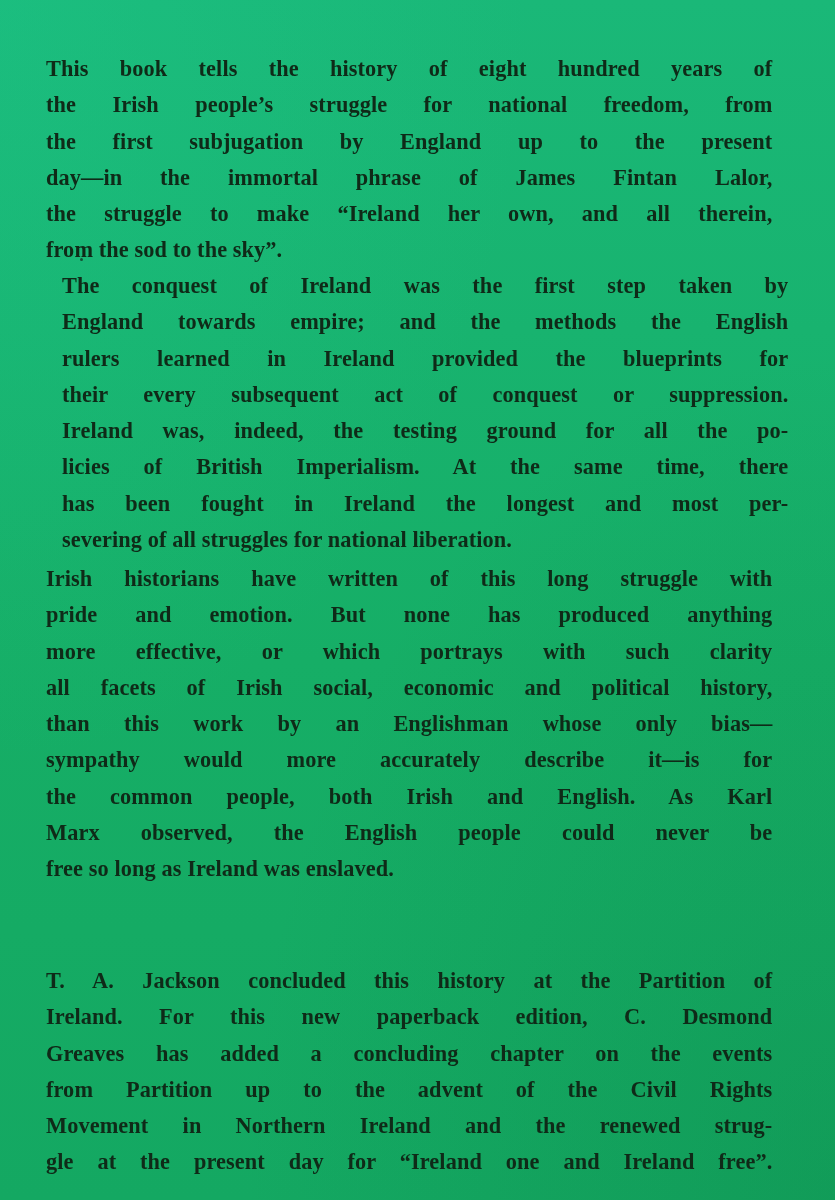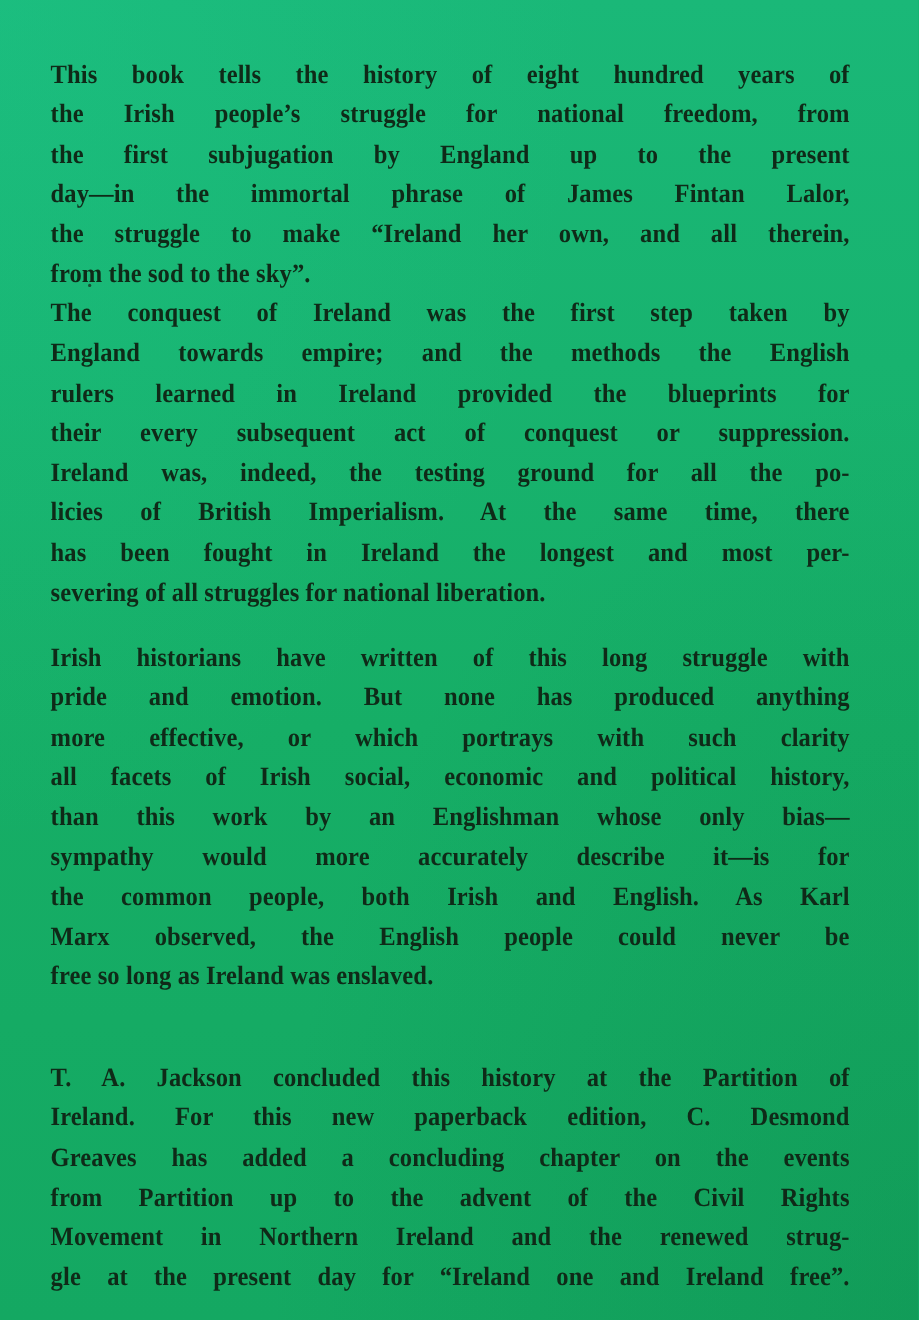--- a/index.html
+++ b/index.html
@@ -43,22 +43,22 @@
       text-align-last: justify;
       white-space: nowrap;
       transform-origin: left center;
       transform: scaleX(0.93);
       width: 781px;
     }
     .line.last {
       text-align-last: left;
     }
     #p1 { top: 50px; }
-    #p2 { top: 267px; }
-    #p3 { top: 580px; }
+    #p2 { top: 267px; margin-left: 16px; }
+    #p3 { top: 560px; }
     #p4 { top: 962px; }
 
     .speck {
       position: absolute;
       width: 3px;
       height: 3px;
       border-radius: 50%;
       background: #0f2a18;
       opacity: 0.7;
     }

